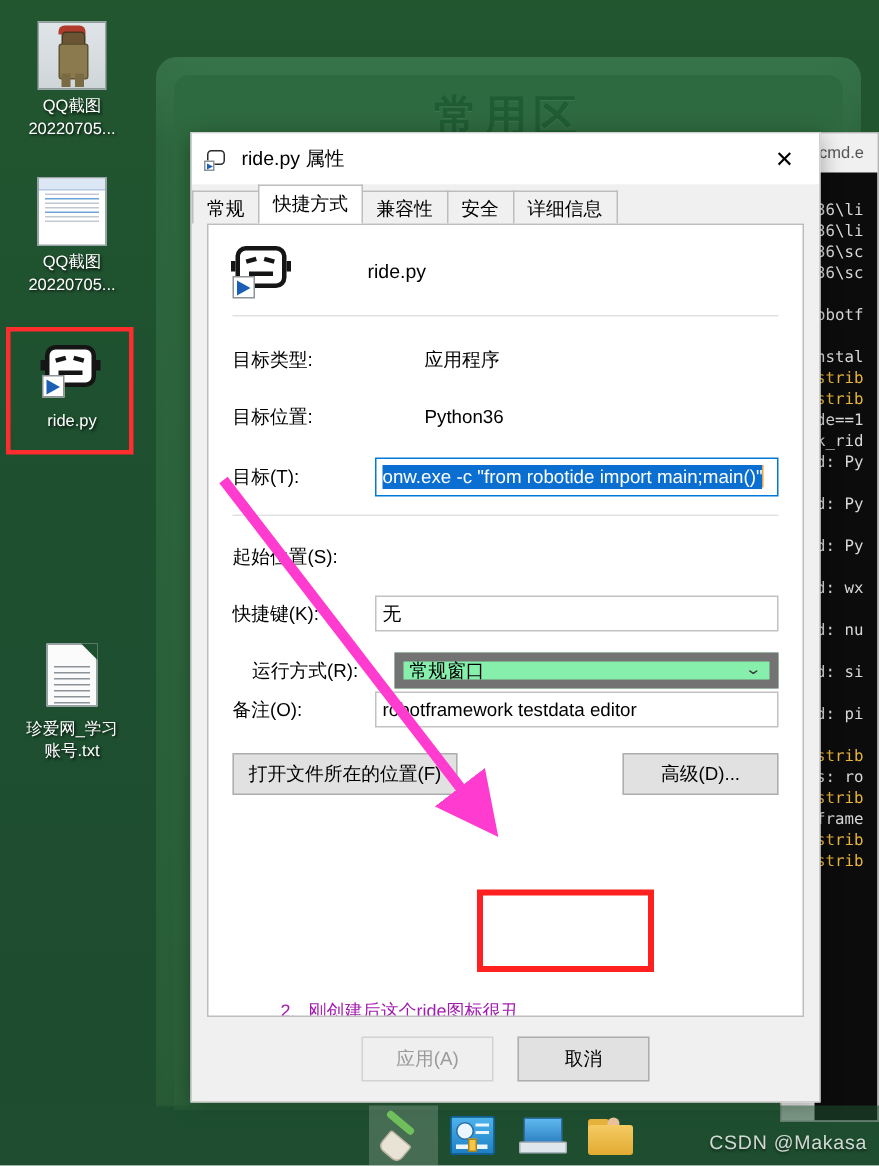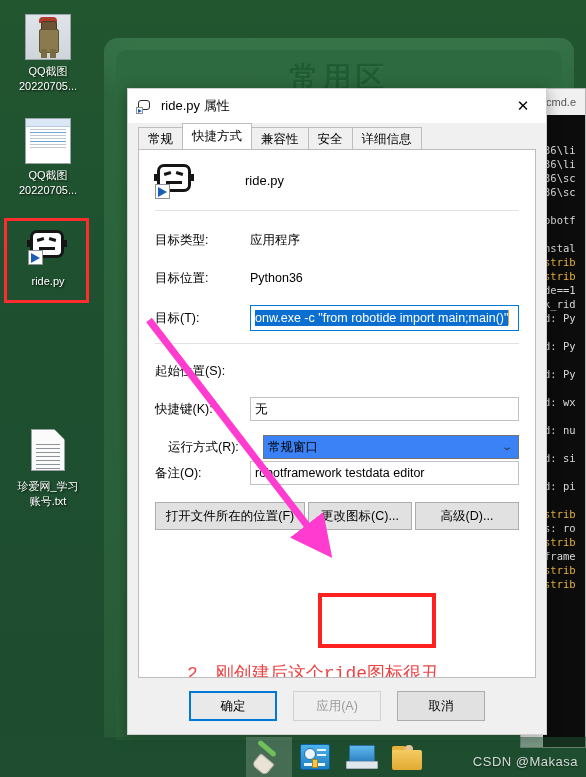--- a/index.html
+++ b/index.html
@@ -189,21 +189,21 @@
     line-height: 26px;
     padding-left: 22px;
     white-space: nowrap;
     overflow: hidden;
   }
   .console-body {
     position:absolute;
     left: 22px; top: 26px; right: 0; bottom: 0;
     background: #0c0c0c;
     overflow: hidden;
-    padding-top: 14px;
+    padding-top: 4px;
   }
   .console-line {
     font-family: "DejaVu Sans Mono", "Liberation Mono", monospace;
     font-size: 10.5px;
     line-height: 14px;
     color: #d8d8d8;
     white-space: pre;
     padding-left: 1px;
   }
   .console-line.y { color: #e8b53a; }
@@ -258,21 +258,21 @@
     display:flex; align-items:center; justify-content:center;
     font-size: 15px;
     color: #000;
     cursor: pointer;
   }
 
   
   .tabstrip {
     display: flex;
     align-items: flex-end;
-    padding-left: 10px;
+    padding-left: 0;
     height: 26px;
     background: #f0f0f0;
     position: relative;
   }
   .tab {
     height: 22px;
     line-height: 22px;
     padding: 0 9px;
     font-size: 12.5px;
     background: #f0f0f0;
@@ -316,21 +316,21 @@
     align-items: center;
     padding: 0 16px;
     margin-top: 12px;
     height: 22px;
   }
   .flabel {
     width: 95px;
     font-size: 12.5px;
     flex: none;
   }
-  .fstatic { font-size: 12.5px; }
+  .fstatic { font-size: 12.5px; margin-left: 33px; }
   .finput {
     flex: 1;
     height: 24px;
     border: 1px solid #c2c2c2;
     background: #ffffff;
     font-size: 12.5px;
     line-height: 22px;
     padding: 0 4px;
     box-sizing: border-box;
     overflow: hidden;
@@ -349,22 +349,22 @@
   }
   .caret {
     display: inline-block;
     width: 1px; height: 15px;
     background: #e8a33d;
     vertical-align: -3px;
   }
   .fselect {
     flex: 1;
     height: 24px;
-    border: 1px solid #737373;
-    background: #3b82f6;
+    border: 6px solid #737373;
+    background: #86efac;
     font-size: 12.5px;
     line-height: 22px;
     padding: 0 4px;
     box-sizing: border-box;
     display: flex;
     align-items: center;
     justify-content: space-between;
     cursor: pointer;
   }
   .chev {
@@ -401,24 +401,24 @@
   .btn-icon { width: 104px; }
   .btn-adv  { width: 104px; }
 
   .redbox {
     position: absolute;
     border: 4px solid #ff2020;
     box-sizing: border-box;
   }
   .annot {
     position: absolute;
-    color: #ef4444;
-    font-size: 18px;
+    color: #a21caf;
+    font-size: 12px;
     line-height: 24px;
-    font-family: Liberation Mono, monospace;
+    font-family: Liberation Sans, sans-serif;
   }
 
   .dlg-footer {
     position: absolute;
     left: 0; right: 0; bottom: 0;
     height: 56px;
     display: flex;
     align-items: center;
     justify-content: center;
     gap: 16px;
@@ -727,34 +727,32 @@
         </div>
       </div>
 
       <div class="frow" style="margin-top:4px;">
         <div class="flabel">备注(O):</div>
         <div class="finput">robotframework testdata editor</div>
       </div>
 
       <div class="btnrow">
         <div class="btn btn-open">打开文件所在的位置(F)</div>
-        <div class="btn btn-icon">更改图标(C)...</div>
         <div class="btn btn-adv">高级(D)...</div>
       </div>
 
       <div class="redbox" style="left:179px; top:443px; width:118px; height:55px;"></div>
 
       <div class="annot" style="left:48px; top:512px;">
         <div>2、刚创建后这个ride图标很丑</div>
 
       </div>
     </div>
 
     <div class="dlg-footer">
-      <div class="fbtn primary">确定</div>
       <div class="fbtn disabled">应用(A)</div>
       <div class="fbtn">取消</div>
     </div>
   </div>
 
   <svg class="pink-arrow">
     <defs>
       <marker id="pk" markerWidth="6" markerHeight="6" refX="2.2" refY="3" orient="auto">
         <path d="M0,0 L6,3 L0,6 z" fill="#ff3bd0"></path>
       </marker>

